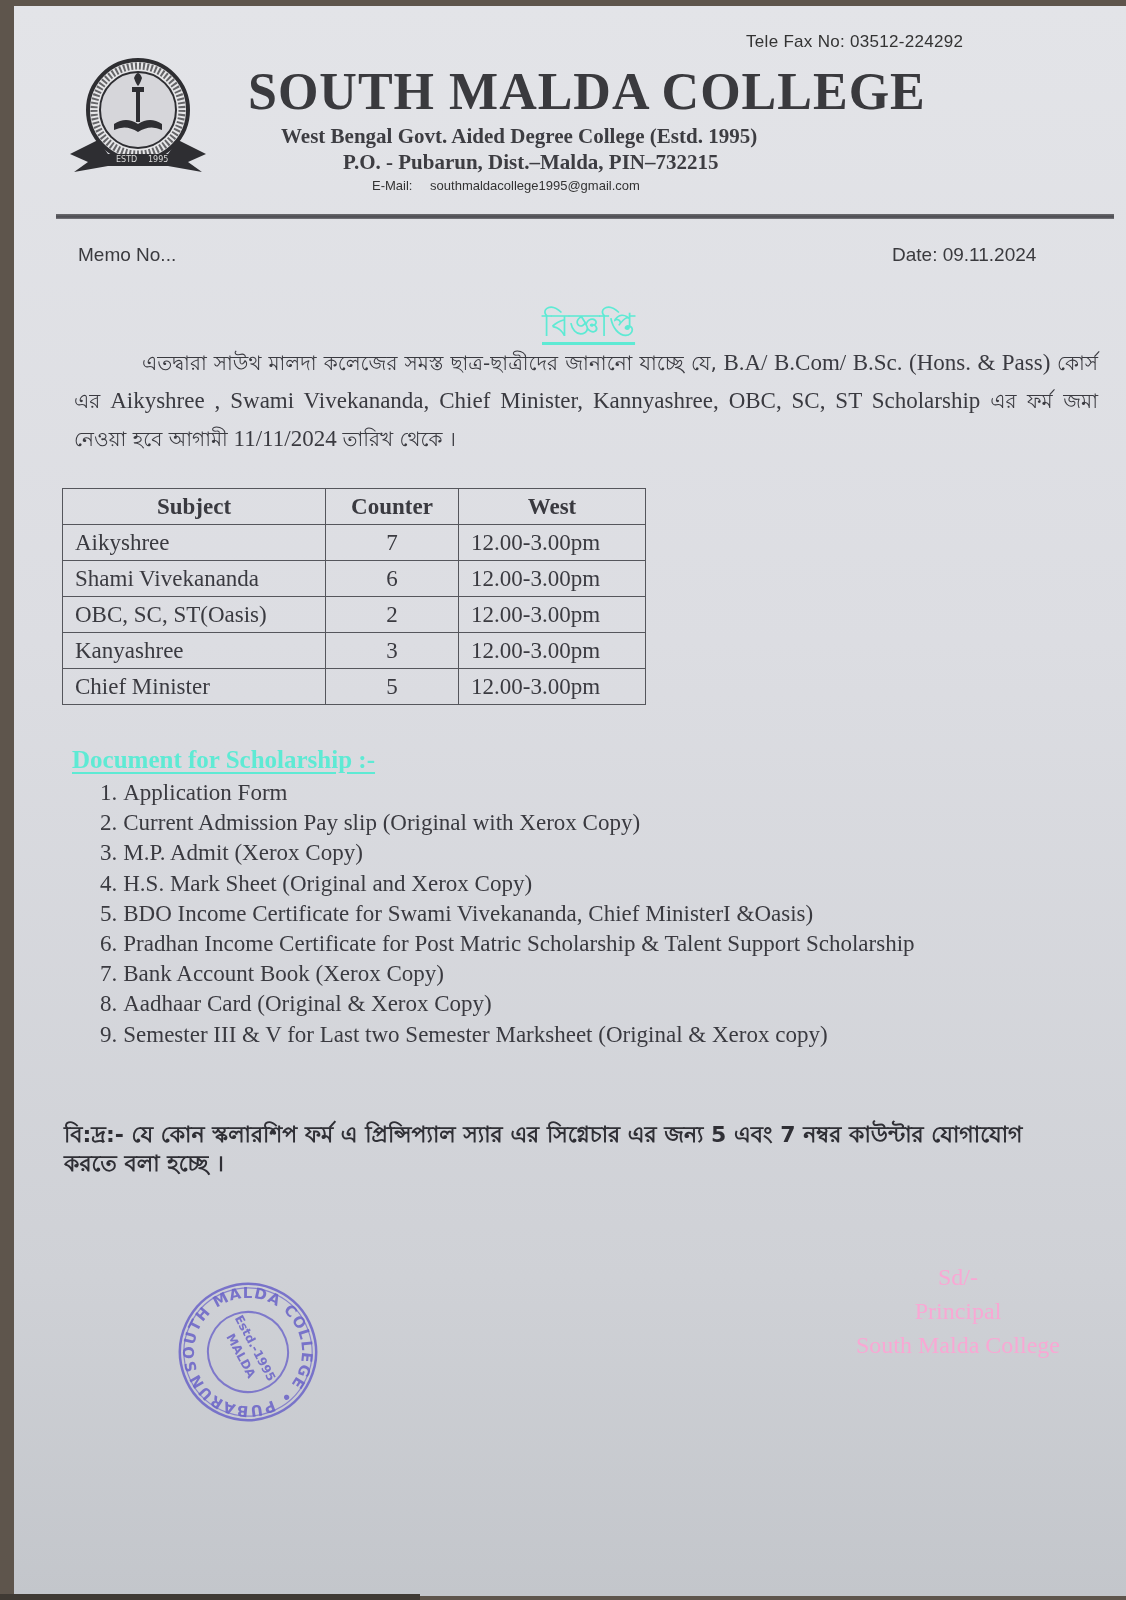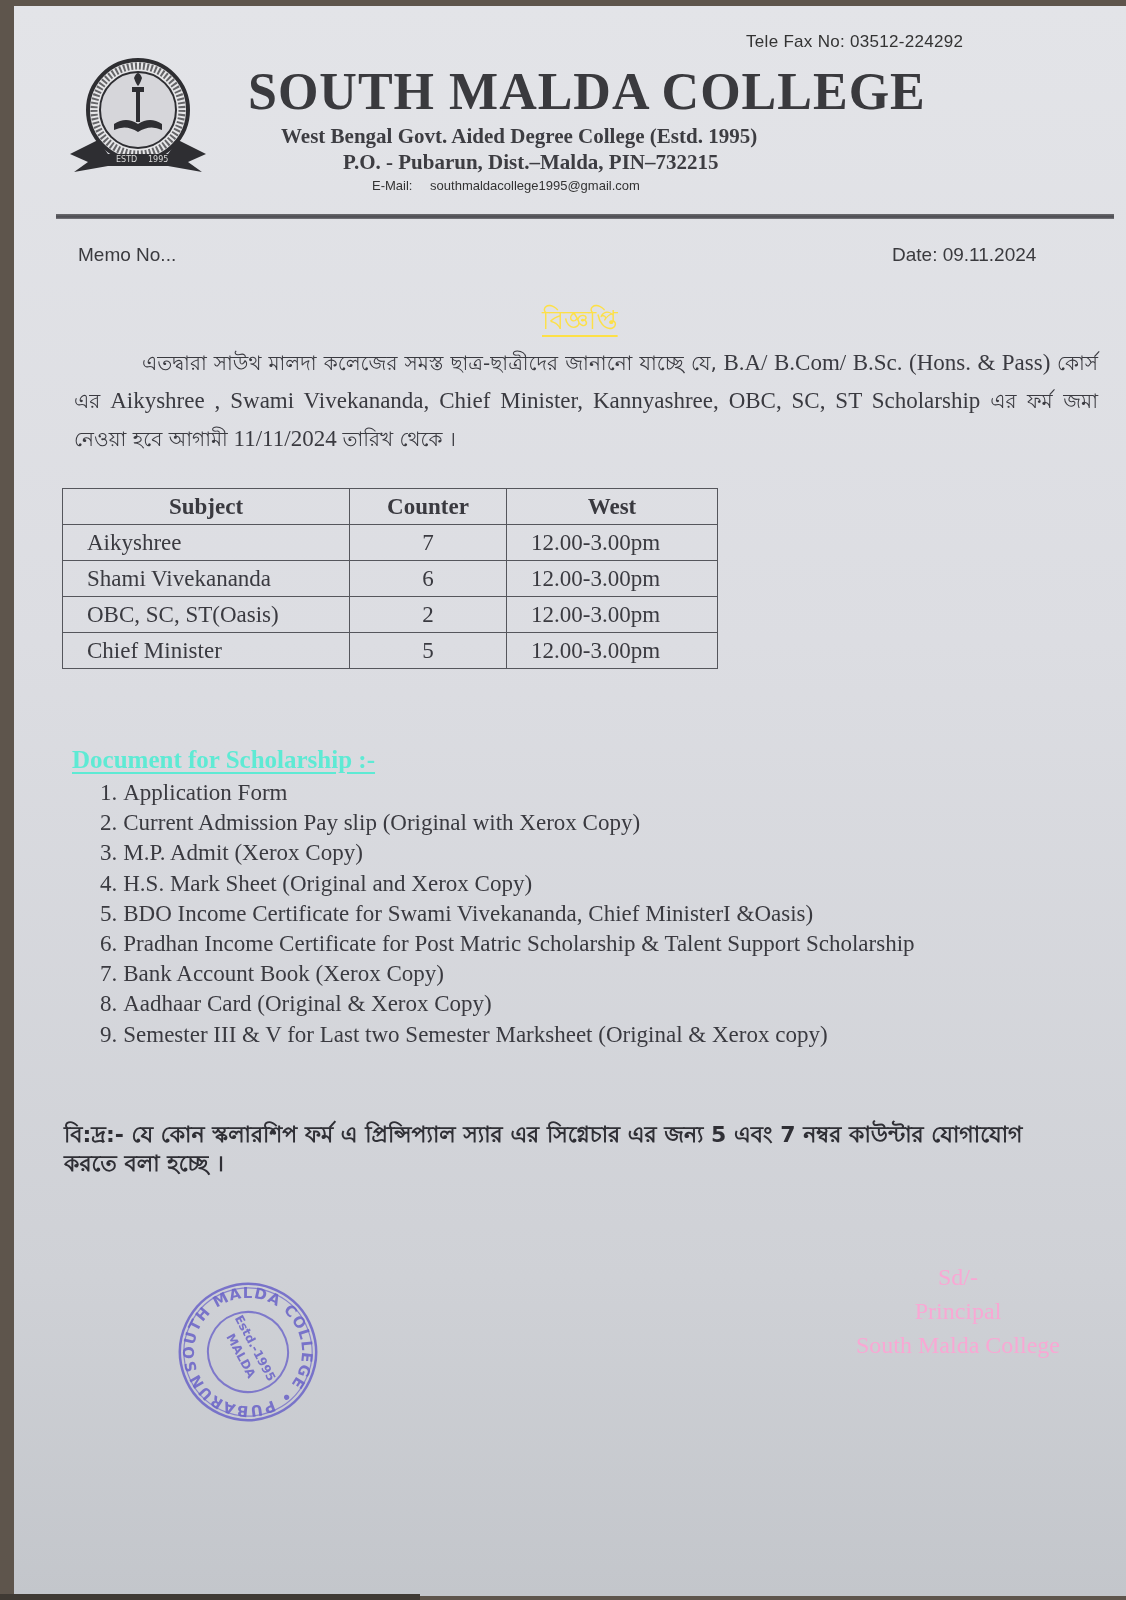--- a/index.html
+++ b/index.html
@@ -48,37 +48,37 @@
   .memo {
     position: absolute; left: 78px; top: 244px;
     font-family: "Liberation Sans", sans-serif; font-size: 19px; color: #3a3a3e;
   }
   .date {
     position: absolute; left: 892px; top: 244px;
     font-family: "Liberation Sans", sans-serif; font-size: 19px; color: #3a3a3e;
   }
   .notice-title {
     position: absolute; left: 542px; top: 300px;
-    font-family: Liberation Mono, monospace; font-size: 26px; color: #fde047;
+    font-family: Liberation Mono, monospace; font-size: 32px; color: #5eead4;
     text-decoration: underline; text-underline-offset: 6px;
   }
   .intro {
     position: absolute; left: 74px; top: 344px; width: 1024px;
     font-family: "Liberation Serif", serif; font-size: 23px; line-height: 37px; color: #3a3a40;
     text-align: justify;
   }
   .intro .indent { display: inline-block; width: 68px; }
   .bn { font-family: "DejaVu Sans", sans-serif; font-size: 20px; }
   
   table.sched {
     position: absolute; left: 62px; top: 488px;
     border-collapse: collapse; font-family: "Liberation Serif", serif; font-size: 23px; color: #3a3a40;
   }
   table.sched th, table.sched td {
-    border: 1.5px solid #55565c; height: 35px; padding: 0 24px;
+    border: 1.5px solid #55565c; height: 35px; padding: 0 12px;
   }
   table.sched th { font-weight: bold; text-align: center; font-size: 23px; }
   table.sched th.c1, table.sched td.c1 { width: 238px; }
   table.sched th.c2, table.sched td.c2 { width: 108px; text-align: center; }
   table.sched th.c3, table.sched td.c3 { width: 162px; }
   
   .docs-heading {
     position: absolute; left: 72px; top: 746px;
     font-family: "Liberation Serif", serif; font-weight: bold; font-size: 25px; color: #5eead4;
     text-decoration: underline; text-underline-offset: 4px;
@@ -158,20 +158,25 @@
       <td class="c3">12.00-3.00pm</td>
     </tr>
     <tr>
       <td class="c1">Shami Vivekananda</td>
       <td class="c2">6</td>
       <td class="c3">12.00-3.00pm</td>
     </tr>
     <tr>
       <td class="c1">OBC, SC, ST(Oasis)</td>
       <td class="c2">2</td>
+      <td class="c3">12.00-3.00pm</td>
+    </tr>
+    <tr>
+      <td class="c1">Kanyashree</td>
+      <td class="c2">3</td>
       <td class="c3">12.00-3.00pm</td>
     </tr>
     <tr>
       <td class="c1">Chief Minister</td>
       <td class="c2">5</td>
       <td class="c3">12.00-3.00pm</td>
     </tr>
   </tbody>
 </table>
 

